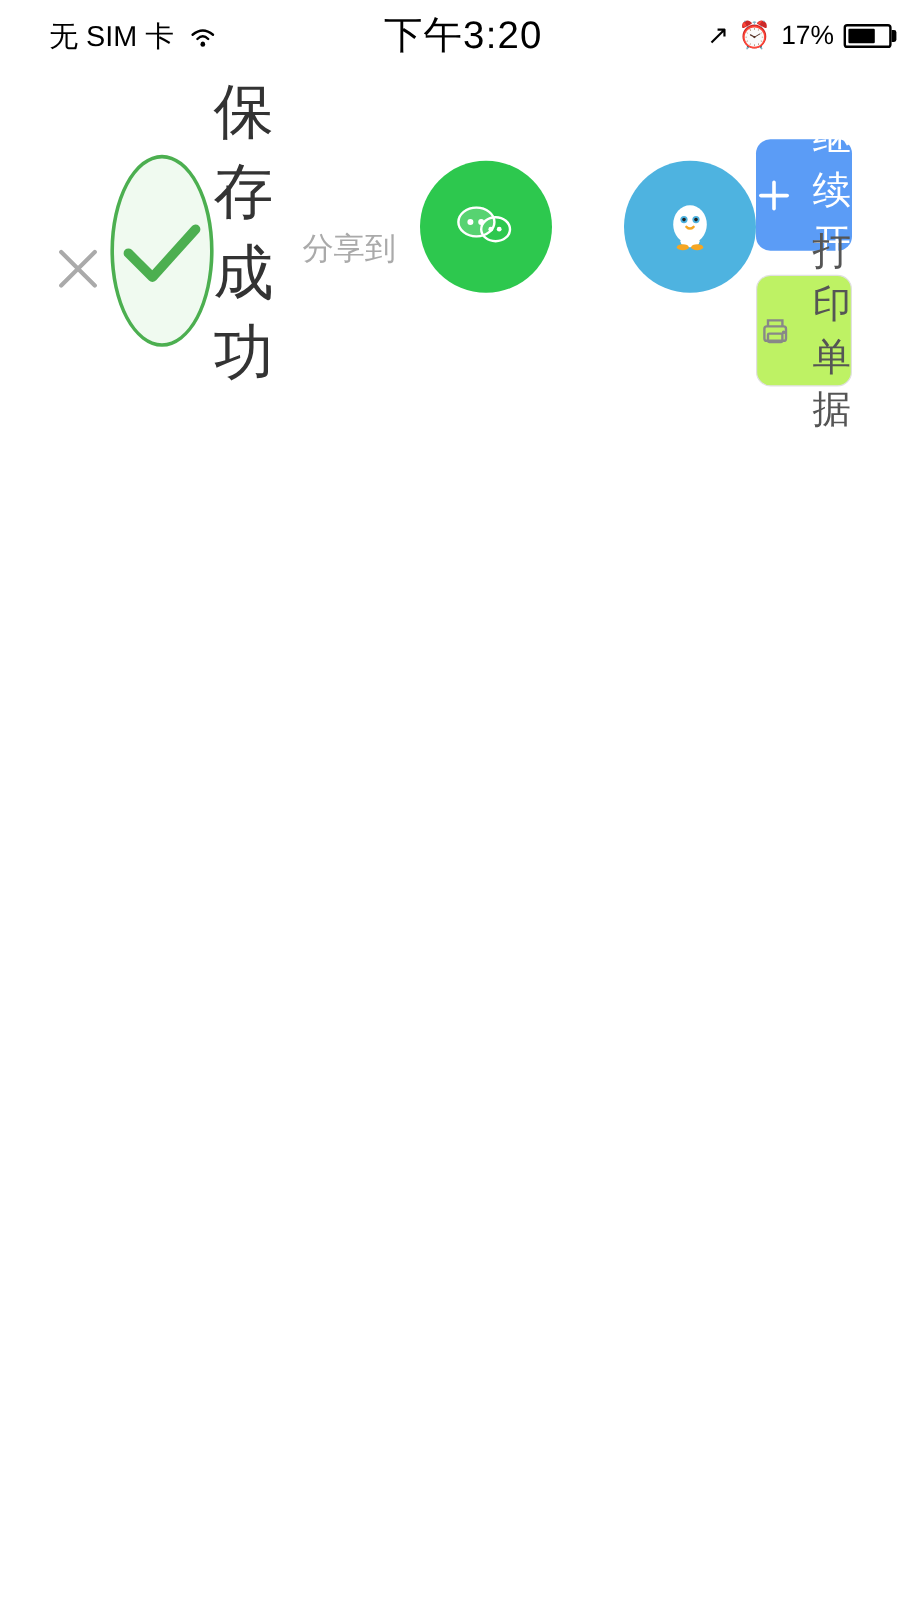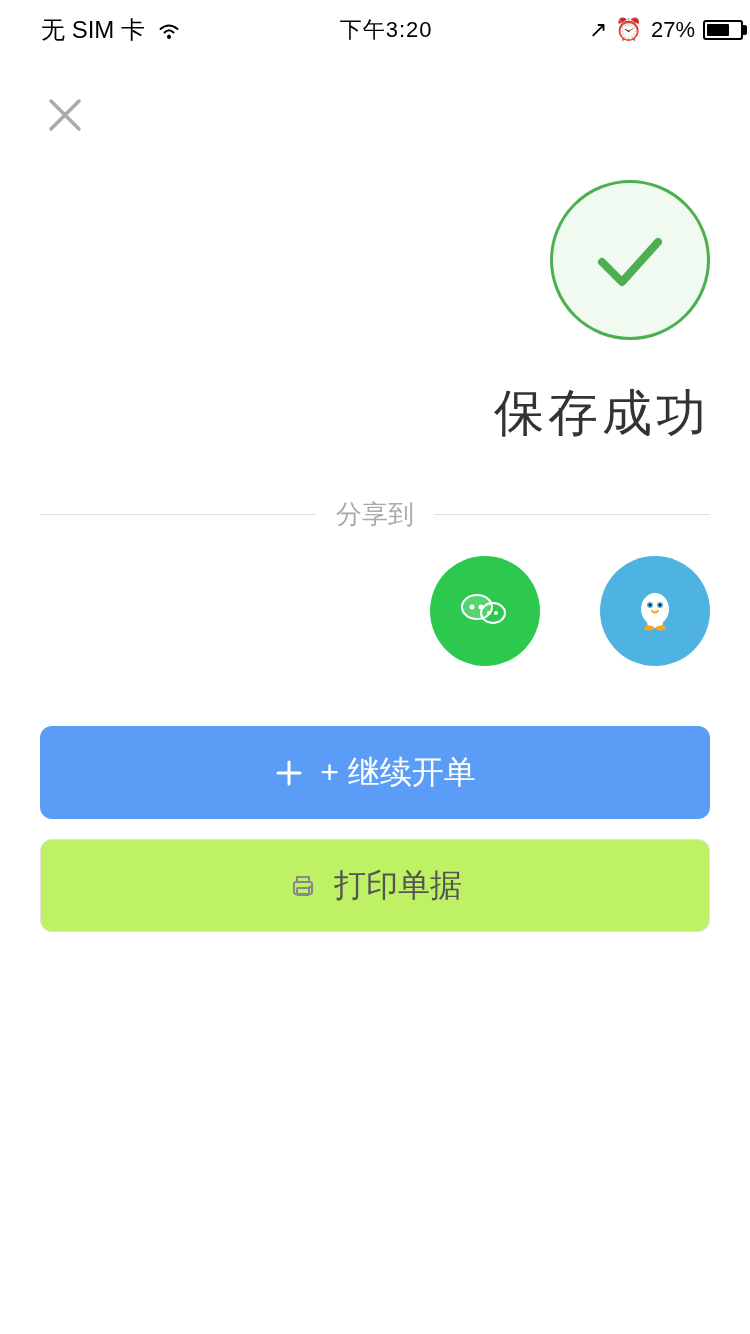--- a/index.html
+++ b/index.html
@@ -30,21 +30,21 @@
       font-size: 24px;
       font-weight: 400;
       color: #000;
     }
     .wifi-icon {
       display: inline-block;
       width: 28px;
       height: 20px;
     }
     .status-center {
-      font-size: 22px;
+      font-size: 32px;
       font-weight: 500;
       color: #000;
       letter-spacing: 1px;
     }
     .status-right {
       display: flex;
       align-items: center;
       gap: 8px;
       font-size: 22px;
       color: #000;
@@ -75,22 +75,22 @@
       height: 100%;
       background: #000;
       border-radius: 1px;
     }
 
     
     .main-content {
       width: 100%;
       padding: 0 40px;
       display: flex;
-      flex-direction: column;
-      align-items: flex-end;
+      flex-direction: row;
+      align-items: center;
     }
 
     
     .close-btn {
       width: 100%;
       padding-top: 30px;
       padding-bottom: 20px;
     }
     .close-icon-wrap {
       width: 50px;
@@ -226,21 +226,21 @@
       <path d="M14 16 L14 16" stroke="#000" stroke-width="3" stroke-linecap="round"></path>
       <path d="M9.5 12.5 Q14 8 18.5 12.5" stroke="#000" stroke-width="2" fill="none" stroke-linecap="round"></path>
       <path d="M5.5 9 Q14 2 22.5 9" stroke="#000" stroke-width="2" fill="none" stroke-linecap="round"></path>
       <circle cx="14" cy="17" r="2" fill="#000"></circle>
     </svg>
   </div>
   <div class="status-center">下午3:20</div>
   <div class="status-right">
     <span>↗</span>
     <span>⏰</span>
-    <span>27%</span>
+    <span>17%</span>
     <div class="battery-icon">
       <div class="battery-fill"></div>
     </div>
   </div>
 </div>
 
 <div class="main-content">
 
   <div class="close-btn" style="width:100%;">
     <div class="close-icon-wrap">

